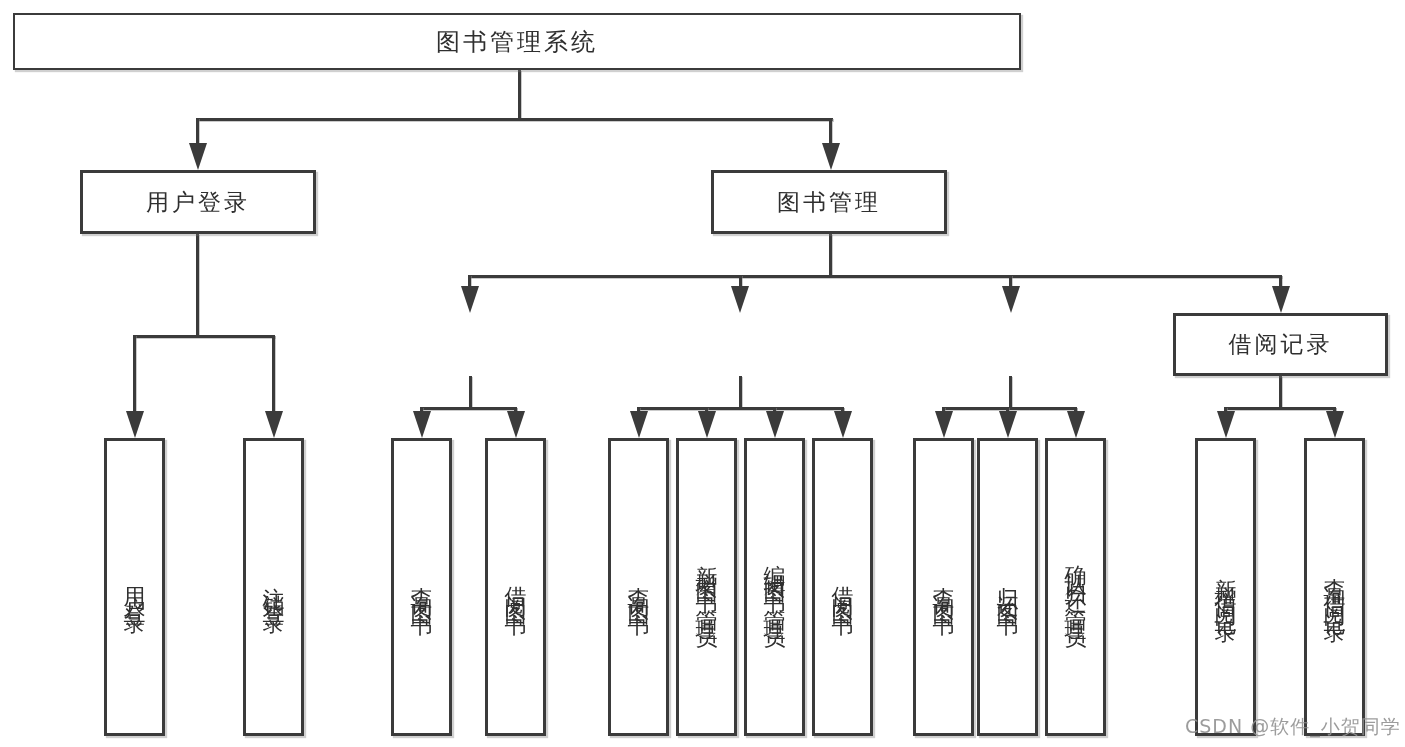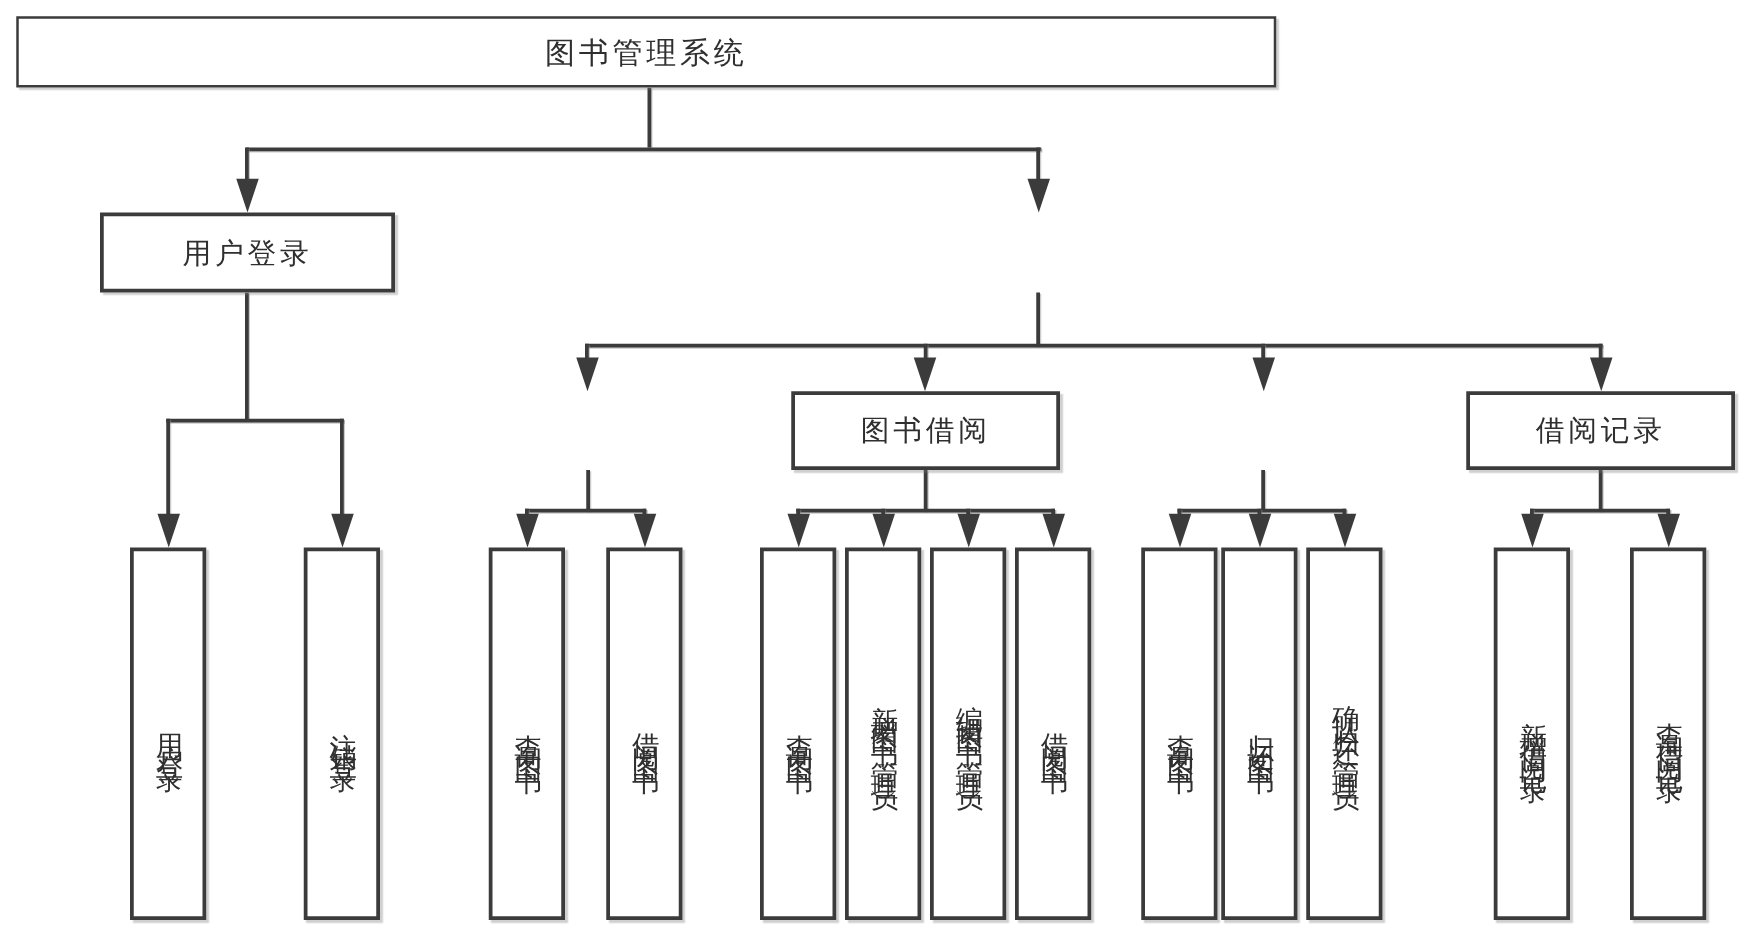--- a/index.html
+++ b/index.html
@@ -85,43 +85,43 @@
 
   <div class="vl" style="left:518px; top:70px; height:48px;"></div>
   <div class="hl" style="left:197px; top:118px; width:636px;"></div>
   <div class="vl" style="left:196px; top:118px; height:30px;"></div>
   <div class="arrow" style="left:189px; top:143px;"></div>
   <div class="vl" style="left:829px; top:118px; height:30px;"></div>
   <div class="arrow" style="left:822px; top:143px;"></div>
 
   <div class="node" style="left:80px; top:170px; width:236px; height:64px;">
     <span class="lbl">用户登录</span>
+  </div>
+  <div class="node" style="left:711px; top:170px; width:236px; height:64px;">
+    <span class="lbl">图书管理</span>
   </div>
 
   <div class="vl" style="left:196px; top:234px; height:102px;"></div>
   <div class="hl" style="left:133px; top:335px; width:142px;"></div>
   <div class="vl" style="left:133px; top:335px; height:80px;"></div>
   <div class="arrow" style="left:126px; top:411px;"></div>
   <div class="vl" style="left:272px; top:335px; height:80px;"></div>
   <div class="arrow" style="left:265px; top:411px;"></div>
 
   <div class="vl" style="left:829px; top:234px; height:43px;"></div>
   <div class="hl" style="left:468px; top:275px; width:814px;"></div>
   <div class="vl" style="left:468px; top:275px; height:15px;"></div>
   <div class="arrow" style="left:461px; top:286px;"></div>
   <div class="vl" style="left:739px; top:275px; height:15px;"></div>
   <div class="arrow" style="left:731px; top:286px;"></div>
   <div class="vl" style="left:1009px; top:275px; height:15px;"></div>
   <div class="arrow" style="left:1002px; top:286px;"></div>
   <div class="vl" style="left:1279px; top:275px; height:15px;"></div>
   <div class="arrow" style="left:1272px; top:286px;"></div>
 
-  <div class="node" style="left:633px; top:313px; width:215px; height:63px;">
-    <span class="lbl">图书借阅</span>
-  </div>
   <div class="node" style="left:1173px; top:313px; width:215px; height:63px;">
     <span class="lbl">借阅记录</span>
   </div>
 
   <div class="vl" style="left:469px; top:376px; height:33px;"></div>
   <div class="hl" style="left:420px; top:407px; width:97px;"></div>
   <div class="vl" style="left:420px; top:407px; height:10px;"></div>
   <div class="arrow" style="left:413px; top:411px;"></div>
   <div class="vl" style="left:514px; top:407px; height:10px;"></div>
   <div class="arrow" style="left:507px; top:411px;"></div>
@@ -186,14 +186,15 @@
   <div class="node leaf" style="left:1045px; top:438px; width:61px; height:298px;">
     <span class="lbl">确认归还（管理员）</span>
   </div>
   <div class="node leaf" style="left:1195px; top:438px; width:61px; height:298px;">
     <span class="lbl">新增借阅记录</span>
   </div>
   <div class="node leaf" style="left:1304px; top:438px; width:61px; height:298px;">
     <span class="lbl">查询借阅记录</span>
   </div>
 
+  <div class="watermark">CSDN @软件_小贺同学</div>
 
 </div>
 
 </body></html>

